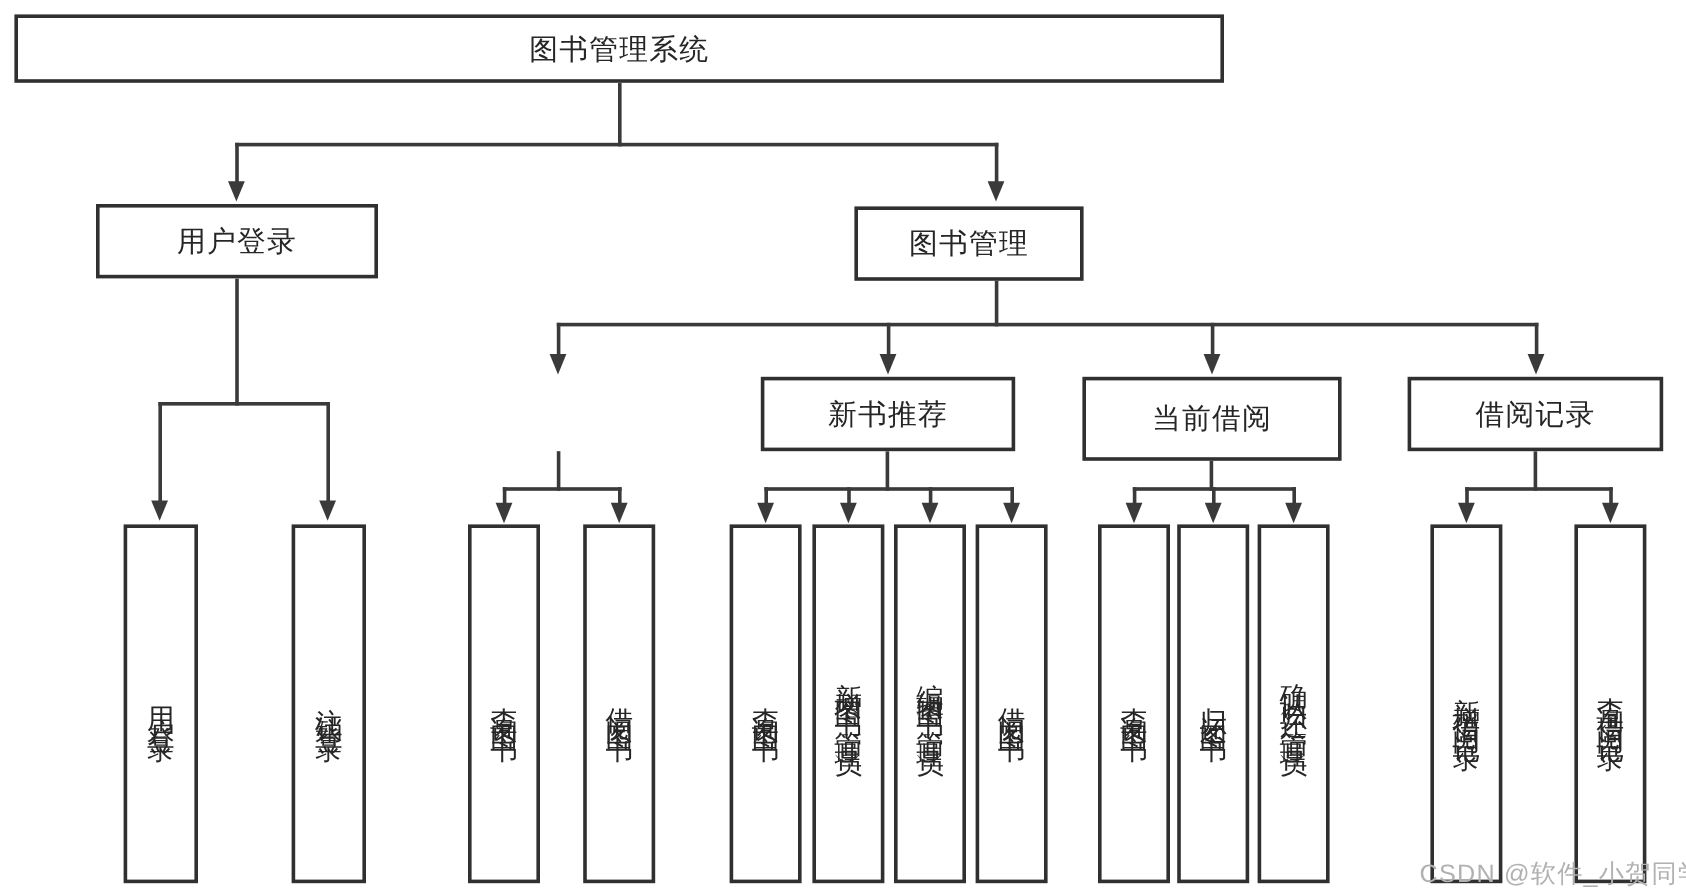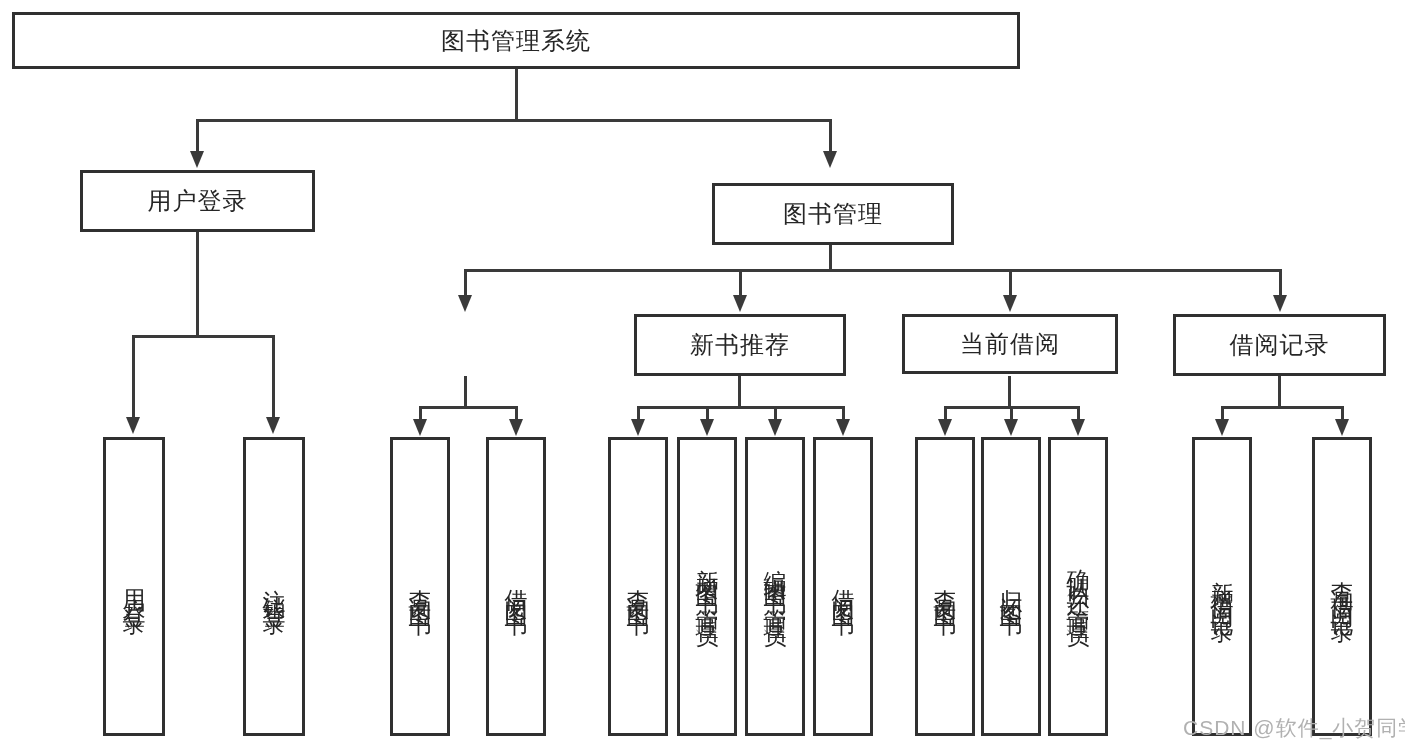--- a/index.html
+++ b/index.html
@@ -113,24 +113,24 @@
   <div class="v" style="left:1278px;top:376px;height:33px"></div>
   <div class="h" style="left:1221px;top:406px;width:123px"></div>
   <div class="v" style="left:1221px;top:406px;height:15px"></div>
   <div class="v" style="left:1341px;top:406px;height:15px"></div>
   <div class="ah" style="left:1215px;top:419px"></div>
   <div class="ah" style="left:1335px;top:419px"></div>
 
   <div class="box" style="left:12px;top:12px;width:1008px;height:57px">图书管理系统</div>
 
   <div class="box" style="left:80px;top:170px;width:235px;height:62px">用户登录</div>
-  <div class="box" style="left:712px;top:183px;width:242px;height:62px">图书管理</div>
+  <div class="box" style="left:712px;top:172px;width:191px;height:62px">图书管理</div>
 
   <div class="box" style="left:634px;top:314px;width:212px;height:62px">新书推荐</div>
-  <div class="box" style="left:902px;top:314px;width:216px;height:60px">当前借阅</div>
+  <div class="box" style="left:902px;top:314px;width:216px;height:70px">当前借阅</div>
   <div class="box" style="left:1173px;top:314px;width:213px;height:62px">借阅记录</div>
 
   <div class="box leaf" style="left:103px;top:437px;width:62px;height:299px">用户登录</div>
   <div class="box leaf" style="left:243px;top:437px;width:62px;height:299px">注销登录</div>
 
   <div class="box leaf" style="left:390px;top:437px;width:60px;height:299px">查询图书</div>
   <div class="box leaf" style="left:486px;top:437px;width:60px;height:299px">借阅图书</div>
 
   <div class="box leaf" style="left:608px;top:437px;width:60px;height:299px">查询图书</div>
   <div class="box leaf" style="left:677px;top:437px;width:60px;height:299px">新增图书（管理员）</div>

